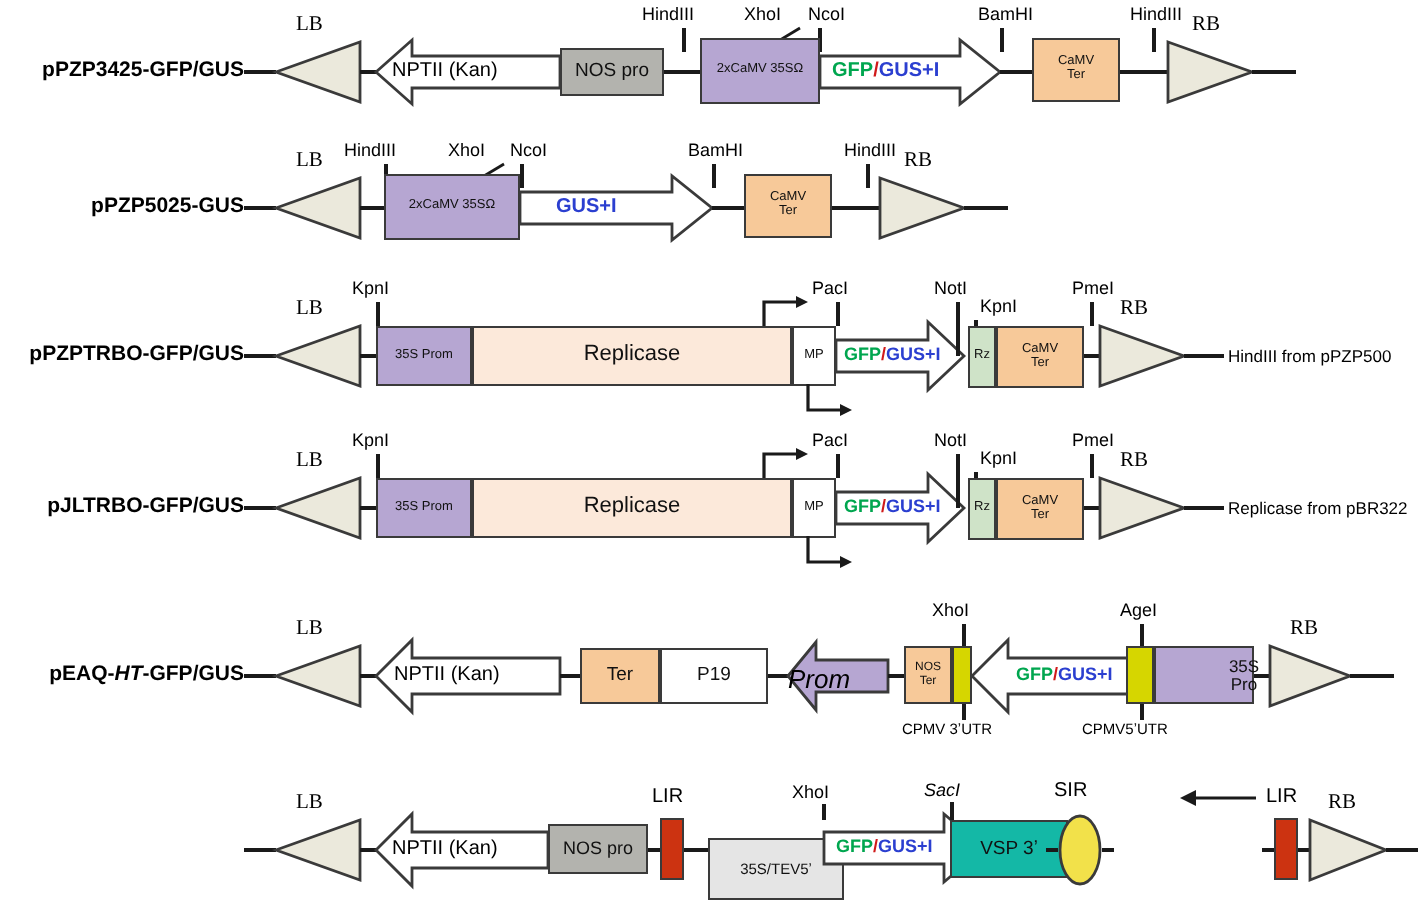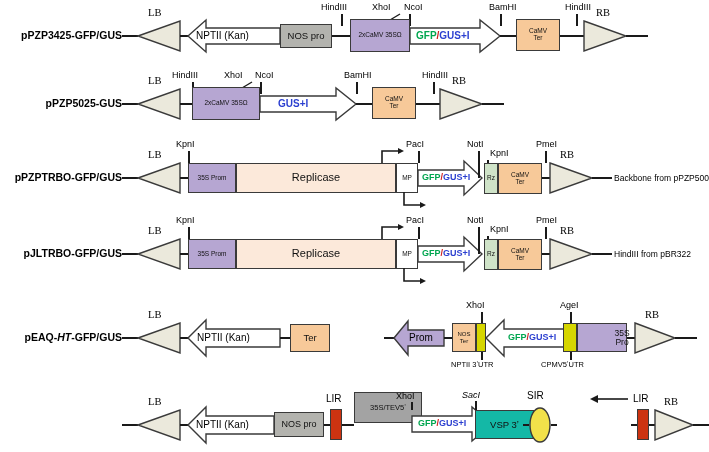--- a/index.html
+++ b/index.html
@@ -207,21 +207,21 @@
   <div class="site" style="left:536px;top:4px;">PmeI</div>
   <div class="vline" style="left:545px;top:15px;height:12px;"></div>
   <div class="line" style="left:542px;top:41px;width:8px;"></div>
 
   <svg style="left:550px;top:27px;" width="42" height="30">
     <polygon points="0,0 42,15 0,30" fill="#ebe9dc" stroke="#3a3a3a" stroke-width="1.4"></polygon>
   </svg>
   <div class="tri-lbl" style="left:560px;top:13px;">RB</div>
   <div class="line" style="left:592px;top:41px;width:20px;"></div>
 
-  <div class="backbone" style="left:614px;top:38px;">Backbone from pPZP500</div>
+  <div class="backbone" style="left:614px;top:38px;">HindIII from pPZP500</div>
 </div>
 
 <div class="row" style="top:212px;height:72px;">
 
   <div class="pname" style="left:0px;top:36px;width:122px;">pJLTRBO-GFP/GUS</div>
   <div class="line" style="left:122px;top:41px;width:16px;"></div>
 
   <svg style="left:138px;top:27px;" width="42" height="30">
     <polygon points="0,15 42,0 42,30" fill="#ebe9dc" stroke="#3a3a3a" stroke-width="1.4"></polygon>
   </svg>
@@ -269,21 +269,21 @@
   <div class="site" style="left:536px;top:4px;">PmeI</div>
   <div class="vline" style="left:545px;top:15px;height:12px;"></div>
   <div class="line" style="left:542px;top:41px;width:8px;"></div>
 
   <svg style="left:550px;top:27px;" width="42" height="30">
     <polygon points="0,0 42,15 0,30" fill="#ebe9dc" stroke="#3a3a3a" stroke-width="1.4"></polygon>
   </svg>
   <div class="tri-lbl" style="left:560px;top:13px;">RB</div>
   <div class="line" style="left:592px;top:41px;width:20px;"></div>
 
-  <div class="backbone" style="left:614px;top:38px;">HindIII from pBR322</div>
+  <div class="backbone" style="left:614px;top:38px;">Replicase from pBR322</div>
 </div>
 
 <div class="row" style="top:292px;height:80px;">
 
   <div class="pname" style="left:0px;top:40px;width:122px;">
     <span>pEAQ-</span><i>HT</i><span>-GFP/GUS</span>
   </div>
   <div class="line" style="left:122px;top:45px;width:16px;"></div>
 
   <svg style="left:138px;top:31px;" width="42" height="30">
@@ -293,39 +293,40 @@
   <div class="line" style="left:180px;top:45px;width:8px;"></div>
 
   <svg style="left:188px;top:19px;" width="92" height="54">
     <polygon points="0,27 18,9 18,18 92,18 92,36 18,36 18,45" fill="#ffffff" stroke="#3a3a3a" stroke-width="1.4"></polygon>
   </svg>
   <div class="lbl" style="left:197px;top:41px;font-size:10px;">NPTII (Kan)</div>
 
   <div class="line" style="left:280px;top:45px;width:10px;"></div>
 
   <div class="box md" style="left:290px;top:32px;width:40px;height:28px;background:#f7c999;">Ter</div>
+  <div class="box md" style="left:330px;top:32px;width:54px;height:28px;background:#ffffff;">P19</div>
   <div class="line" style="left:384px;top:45px;width:10px;"></div>
 
   <svg style="left:394px;top:26px;" width="50" height="40">
     <polygon points="0,20 14,3 14,12 50,12 50,28 14,28 14,37" fill="#b6a6d2" stroke="#3a3a3a" stroke-width="1.4"></polygon>
   </svg>
-  <div class="lbl" style="left:409px;top:41px;font-size:10px;">Prom</div>
+  <div class="lbl" style="left:394px;top:41px;font-size:13px;font-style:italic;">Prom</div>
 
   <div class="line" style="left:444px;top:45px;width:8px;"></div>
 
   <div class="box xs" style="left:452px;top:31px;width:24px;height:29px;background:#f7c999;flex-direction:column;font-size:6px;">
     <span>NOS</span>
     <span>Ter</span>
   </div>
 
   <div class="box" style="left:476px;top:31px;width:10px;height:29px;background:#d6d600;"></div>
   <div class="site" style="left:466px;top:9px;">XhoI</div>
   <div class="vline" style="left:481px;top:20px;height:11px;"></div>
   <div class="vline" style="left:481px;top:60px;height:8px;"></div>
-  <div class="smalllbl" style="left:451px;top:69px;font-size:7.5px;">NPTII 3ʼUTR</div>
+  <div class="smalllbl" style="left:451px;top:69px;font-size:7.5px;">CPMV 3ʼUTR</div>
 
   <svg style="left:486px;top:21px;" width="94" height="50">
     <polygon points="0,25 18,7 18,16 94,16 94,34 18,34 18,43" fill="#ffffff" stroke="#3a3a3a" stroke-width="1.4"></polygon>
   </svg>
   <div class="lbl" style="left:508px;top:41px;font-size:9px;">
     <span class="gfp">GFP</span><span class="slash">/</span><span class="gus">GUS+I</span>
   </div>
 
   <div class="box" style="left:563px;top:31px;width:14px;height:29px;background:#d6d600;"></div>
   <div class="site" style="left:560px;top:9px;">AgeI</div>
@@ -359,21 +360,21 @@
   </svg>
   <div class="lbl" style="left:196px;top:42px;font-size:10px;">NPTII (Kan)</div>
 
   <div class="box md" style="left:274px;top:34px;width:50px;height:25px;background:#b3b3ae;font-size:9px;">NOS pro</div>
   <div class="line" style="left:324px;top:46px;width:6px;"></div>
 
   <div class="box" style="left:330px;top:31px;width:12px;height:31px;background:#cc3311;"></div>
   <div class="smalllbl" style="left:326px;top:16px;font-size:10px;">LIR</div>
   <div class="line" style="left:342px;top:46px;width:12px;"></div>
 
-  <div class="box xs" style="left:354px;top:14px;width:68px;height:31px;background:#a3a3a3;font-size:7.5px;">35S/TEV5ʼ</div>
+  <div class="box xs" style="left:354px;top:41px;width:68px;height:31px;background:#e5e5e5;font-size:7.5px;">35S/TEV5ʼ</div>
 
   <div class="site" style="left:396px;top:14px;">XhoI</div>
   <div class="vline" style="left:411px;top:24px;height:8px;"></div>
 
   <svg style="left:412px;top:23px;" width="80" height="46">
     <polygon points="0,15 60,15 60,6 80,23 60,40 60,31 0,31" fill="#ffffff" stroke="#3a3a3a" stroke-width="1.4"></polygon>
   </svg>
   <div class="lbl" style="left:418px;top:41px;font-size:9px;">
     <span class="gfp">GFP</span><span class="slash">/</span><span class="gus">GUS+I</span>
   </div>

